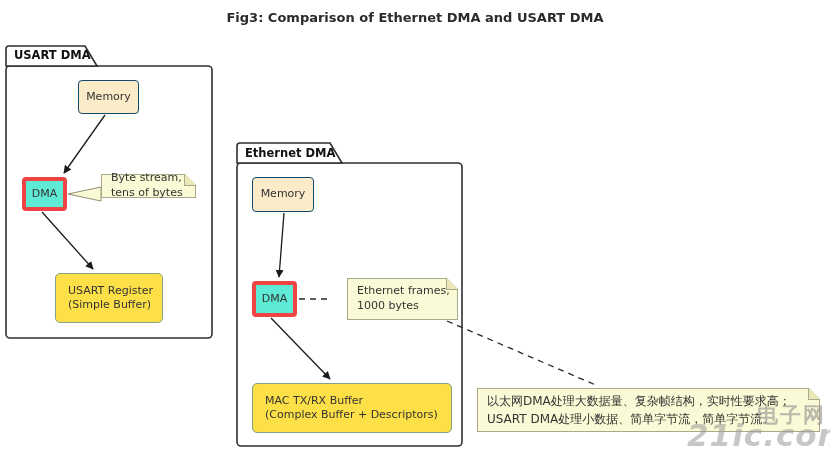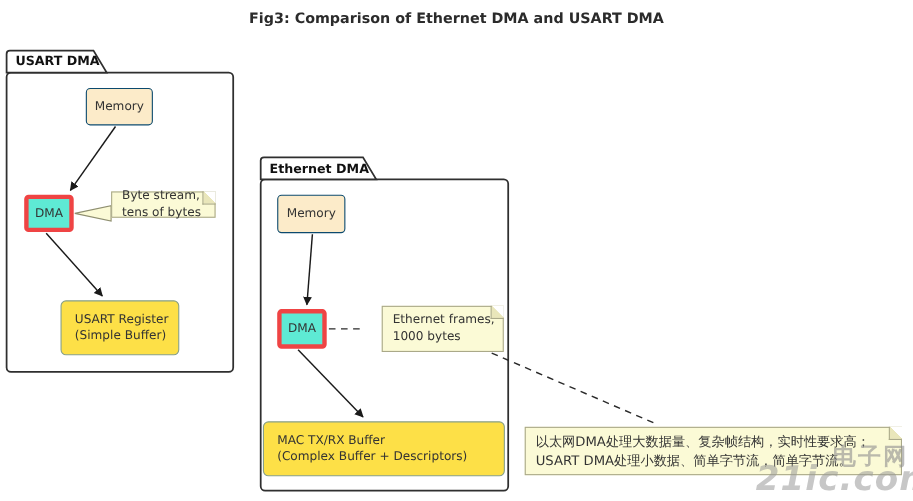--- a/index.html
+++ b/index.html
@@ -92,21 +92,21 @@
 <div class="abs node memory" style="left:252px;top:177px;width:62px;height:35px;">
   <span>Memory</span>
 </div>
 <div class="abs node dma" style="left:252px;top:281px;width:45px;height:36px;">
   <span>DMA</span>
 </div>
 <div class="abs note" style="left:347px;top:278px;width:111px;height:42px;">
   <div>Ethernet frames,</div>
   <div>1000 bytes</div>
 </div>
-<div class="abs node buffer" style="left:239px;top:383px;width:220px;height:50px;">
+<div class="abs node buffer" style="left:252px;top:383px;width:200px;height:50px;">
   <div>MAC TX/RX Buffer</div>
   <div>(Complex Buffer + Descriptors)</div>
 </div>
 
 <div class="abs note cn" style="left:477px;top:388px;width:343px;height:44px;">
   <div>以太网DMA处理大数据量、复杂帧结构，实时性要求高；</div>
   <div>USART DMA处理小数据、简单字节流，简单字节流。</div>
 </div>
 
 <div id="watermark" class="abs">

